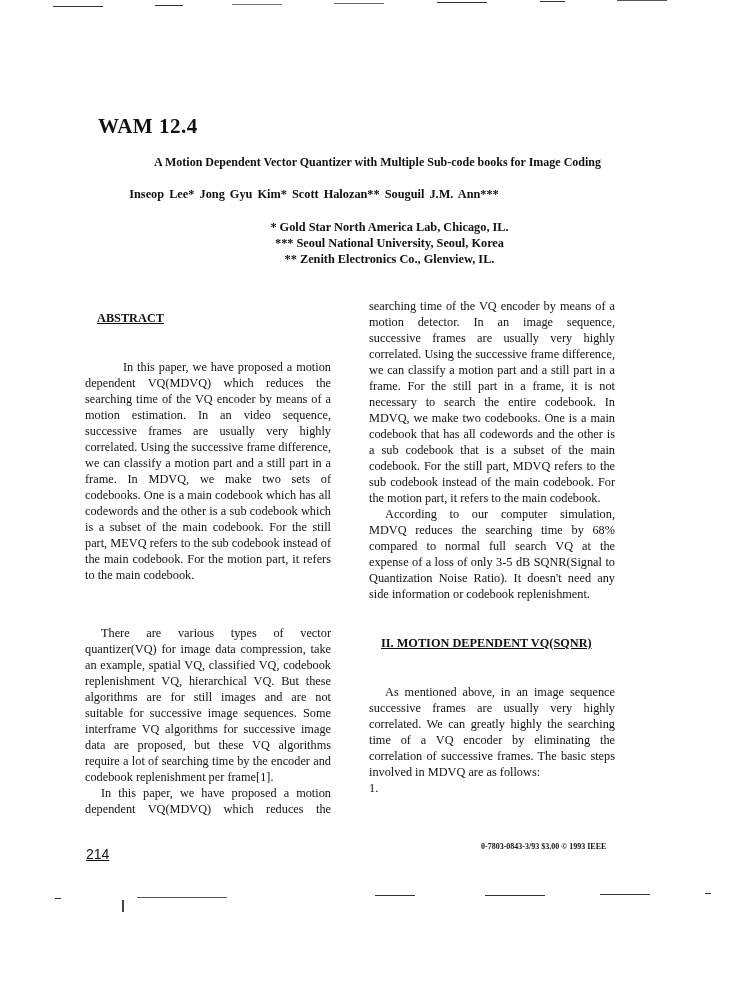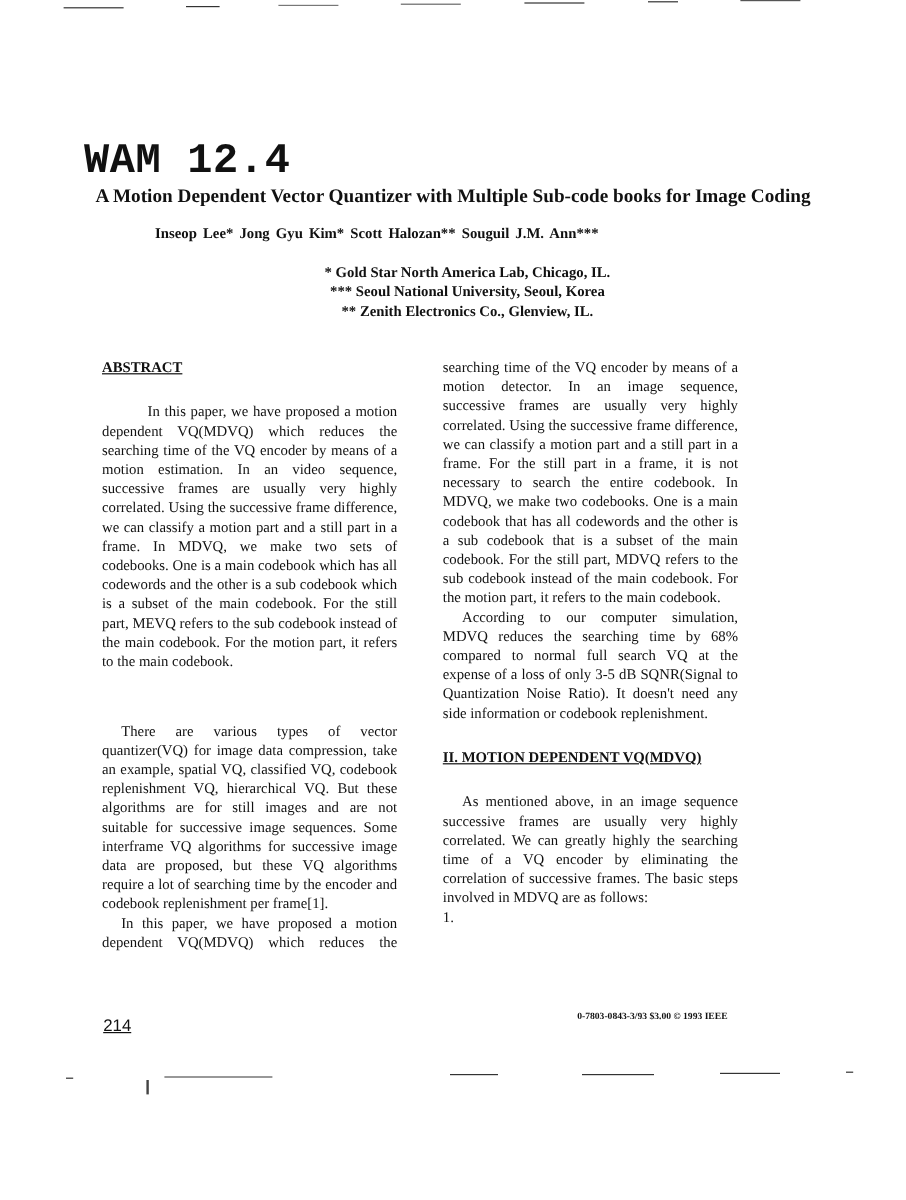--- a/index.html
+++ b/index.html
@@ -1,32 +1,32 @@
 <!DOCTYPE html>
 <html><head>
 <meta charset="utf-8">
 <style>
   html, body { margin: 0; padding: 0; background: #ffffff; }
   body { width: 755px; height: 1000px; position: relative; overflow: hidden;
          font-family: "Liberation Serif", serif; color: #111; }
   .scan-line { position: absolute; height: 1px; background: #333; }
-  .page-code { position: absolute; left: 70px; top: 114px; font-size: 35px; font-weight: bold;
-               font-family: Liberation Mono, monospace; letter-spacing: 0.5px; }
+  .page-code { position: absolute; left: 98px; top: 114px; font-size: 21px; font-weight: bold;
+               font-family: Liberation Serif, serif; letter-spacing: 0.5px; }
   .paper-title { position: absolute; left: 0; width: 755px; top: 155px; text-align: center;
-                 font-size: 16px; font-weight: bold; }
+                 font-size: 12px; font-weight: bold; }
   .authors { position: absolute; left: 0; width: 628px; top: 187px; text-align: center;
              font-size: 12.3px; font-weight: bold; word-spacing: 2px; }
   .affils { position: absolute; left: 0; width: 755px; top: 219px; text-align: center;
             font-size: 12.3px; font-weight: bold; line-height: 16px; padding-left: 12px; }
   .affils div { margin: 0; }
   .col { position: absolute; top: 298px; width: 246px; font-size: 12.3px; line-height: 16px;
          text-align: justify; }
   .col-left { left: 85px; }
   .col-right { left: 369px; top: 298px; }
-  .heading { font-weight: bold; text-decoration: underline; font-size: 12.3px; margin: 0; }
+  .heading { font-weight: bold; text-decoration: underline; font-size: 12.3px; margin: 12px; }
   .para { margin: 0; }
   .indent-big { text-indent: 38px; }
   .indent { text-indent: 16px; }
   .gap-m { height: 21px; }
   .list-item { display: flex; margin: 0; }
   .list-num { width: 34px; flex: none; }
   .list-text { flex: 1; text-align: justify; }
   .page-number { position: absolute; left: 86px; top: 846px; font-size: 14px;
                  font-family: "Liberation Sans", sans-serif; text-decoration: underline; }
   .copyright { position: absolute; left: 481px; top: 842px; font-size: 8px; font-weight: bold;
@@ -60,21 +60,21 @@
   <div class="gap-m"></div>
   <div class="gap-m"></div>
   <p class="para indent">There are various types of vector quantizer(VQ) for image data compression, take an example, spatial VQ, classified VQ, codebook replenishment VQ, hierarchical VQ. But these algorithms are for still images and are not suitable for successive image sequences. Some interframe VQ algorithms for successive image data are proposed, but these VQ algorithms require a lot of searching time by the encoder and codebook replenishment per frame[1].</p>
   <p class="para indent" style="text-align-last: justify;">In this paper, we have proposed a motion dependent VQ(MDVQ) which reduces the</p>
 </div>
 
 <div class="col col-right">
   <p class="para">searching time of the VQ encoder by means of a motion detector. In an image sequence, successive frames are usually very highly correlated. Using the successive frame difference, we can classify a motion part and a still part in a frame. For the still part in a frame, it is not necessary to search the entire codebook. In MDVQ, we make two codebooks. One is a main codebook that has all codewords and the other is a sub codebook that is a subset of the main codebook. For the still part, MDVQ refers to the sub codebook instead of the main codebook. For the motion part, it refers to the main codebook.</p>
   <p class="para indent">According to our computer simulation, MDVQ reduces the searching time by 68% compared to normal full search VQ at the expense of a loss of only 3-5 dB SQNR(Signal to Quantization Noise Ratio). It doesn't need any side information or codebook replenishment.</p>
   <div class="gap-m"></div>
-  <p class="heading">II. MOTION DEPENDENT VQ(MDVQ)</p>
+  <p class="heading">II. MOTION DEPENDENT VQ(SQNR)</p>
   <div class="gap-m"></div>
   <p class="para indent">As mentioned above, in an image sequence successive frames are usually very highly correlated. We can greatly highly the searching time of a VQ encoder by eliminating the correlation of successive frames. The basic steps involved in MDVQ are as follows:</p>
   <div class="list-item">
     <span class="list-num">1.</span>
   </div>
 </div>
 
 <div class="page-number">214</div>
 <div class="copyright">0-7803-0843-3/93 $3.00 © 1993 IEEE</div>
 

